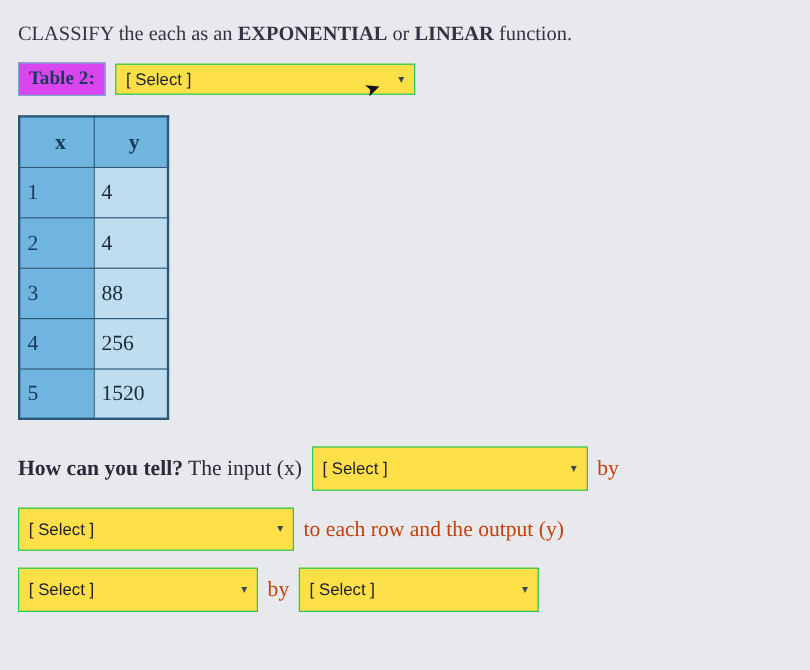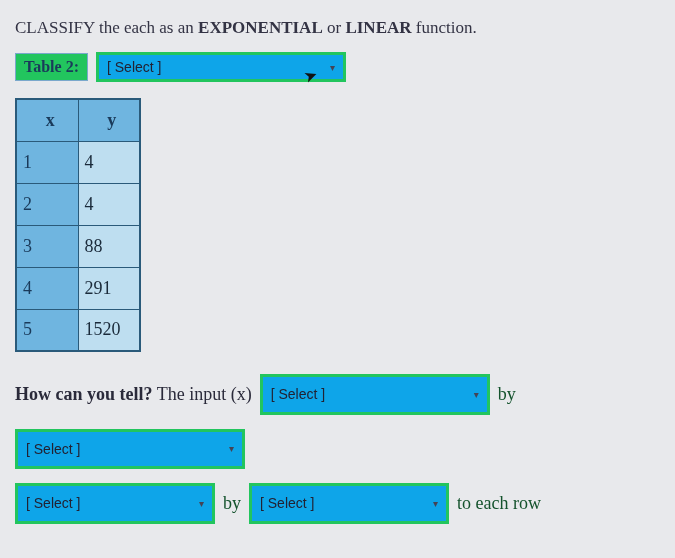--- a/index.html
+++ b/index.html
@@ -24,30 +24,30 @@
     .instruction .bold {
       font-weight: bold;
     }
     .table-label-row {
       display: flex;
       align-items: center;
       gap: 8px;
       margin-bottom: 16px;
     }
     .table-label {
-      background: #22c55e;
+      background: #d946ef;
       color: #1a3a5a;
       font-weight: bold;
       font-size: 16px;
       padding: 4px 8px;
       border: 1px solid #7aa8cc;
     }
     .select-box {
-      background: #0ea5e9;
-      border: 3px solid #22c55e;
+      background: #fde047;
+      border: 1px solid #22c55e;
       font-family: Arial, sans-serif;
       font-size: 14px;
       color: #222233;
       padding: 4px 8px;
       display: flex;
       align-items: center;
       justify-content: space-between;
       cursor: pointer;
       min-height: 26px;
     }
@@ -112,21 +112,21 @@
       color: #2a2a3a;
       margin-bottom: 14px;
       line-height: 1.9;
       text-align: center;
     }
     .question-row .bold {
       font-weight: bold;
     }
     .flow-text {
       font-size: 18px;
-      color: #14532d;
+      color: #c2410c;
     }
   </style>
 </head>
 <body>
 
 <div class="instruction">
   <span>CLASSIFY the each as an </span><span class="bold">EXPONENTIAL</span><span> or </span><span class="bold">LINEAR</span><span> function.</span>
 </div>
 
 <div class="table-label-row">
@@ -151,21 +151,21 @@
   <tr>
     <td class="x-col">2</td>
     <td class="y-col">4</td>
   </tr>
   <tr>
     <td class="x-col">3</td>
     <td class="y-col">88</td>
   </tr>
   <tr>
     <td class="x-col">4</td>
-    <td class="y-col">291</td>
+    <td class="y-col">256</td>
   </tr>
   <tr>
     <td class="x-col">5</td>
     <td class="y-col">1520</td>
   </tr>
 </tbody>
   </table>
 
 <div class="question-row">
   <span>
@@ -177,26 +177,26 @@
     <span class="chevron">▾</span>
   </div>
   <span class="flow-text">by</span>
 </div>
 
 <div class="question-row">
   <div class="select-box select-med">
     <span>[ Select ]</span>
     <span class="chevron">▾</span>
   </div>
+  <span class="flow-text">to each row and the output (y)</span>
 </div>
 
 <div class="question-row">
   <div class="select-box select-small">
     <span>[ Select ]</span>
     <span class="chevron">▾</span>
   </div>
   <span class="flow-text">by</span>
   <div class="select-box select-small">
     <span>[ Select ]</span>
     <span class="chevron">▾</span>
   </div>
-  <span class="flow-text">to each row</span>
 </div>
 
 </body></html>

